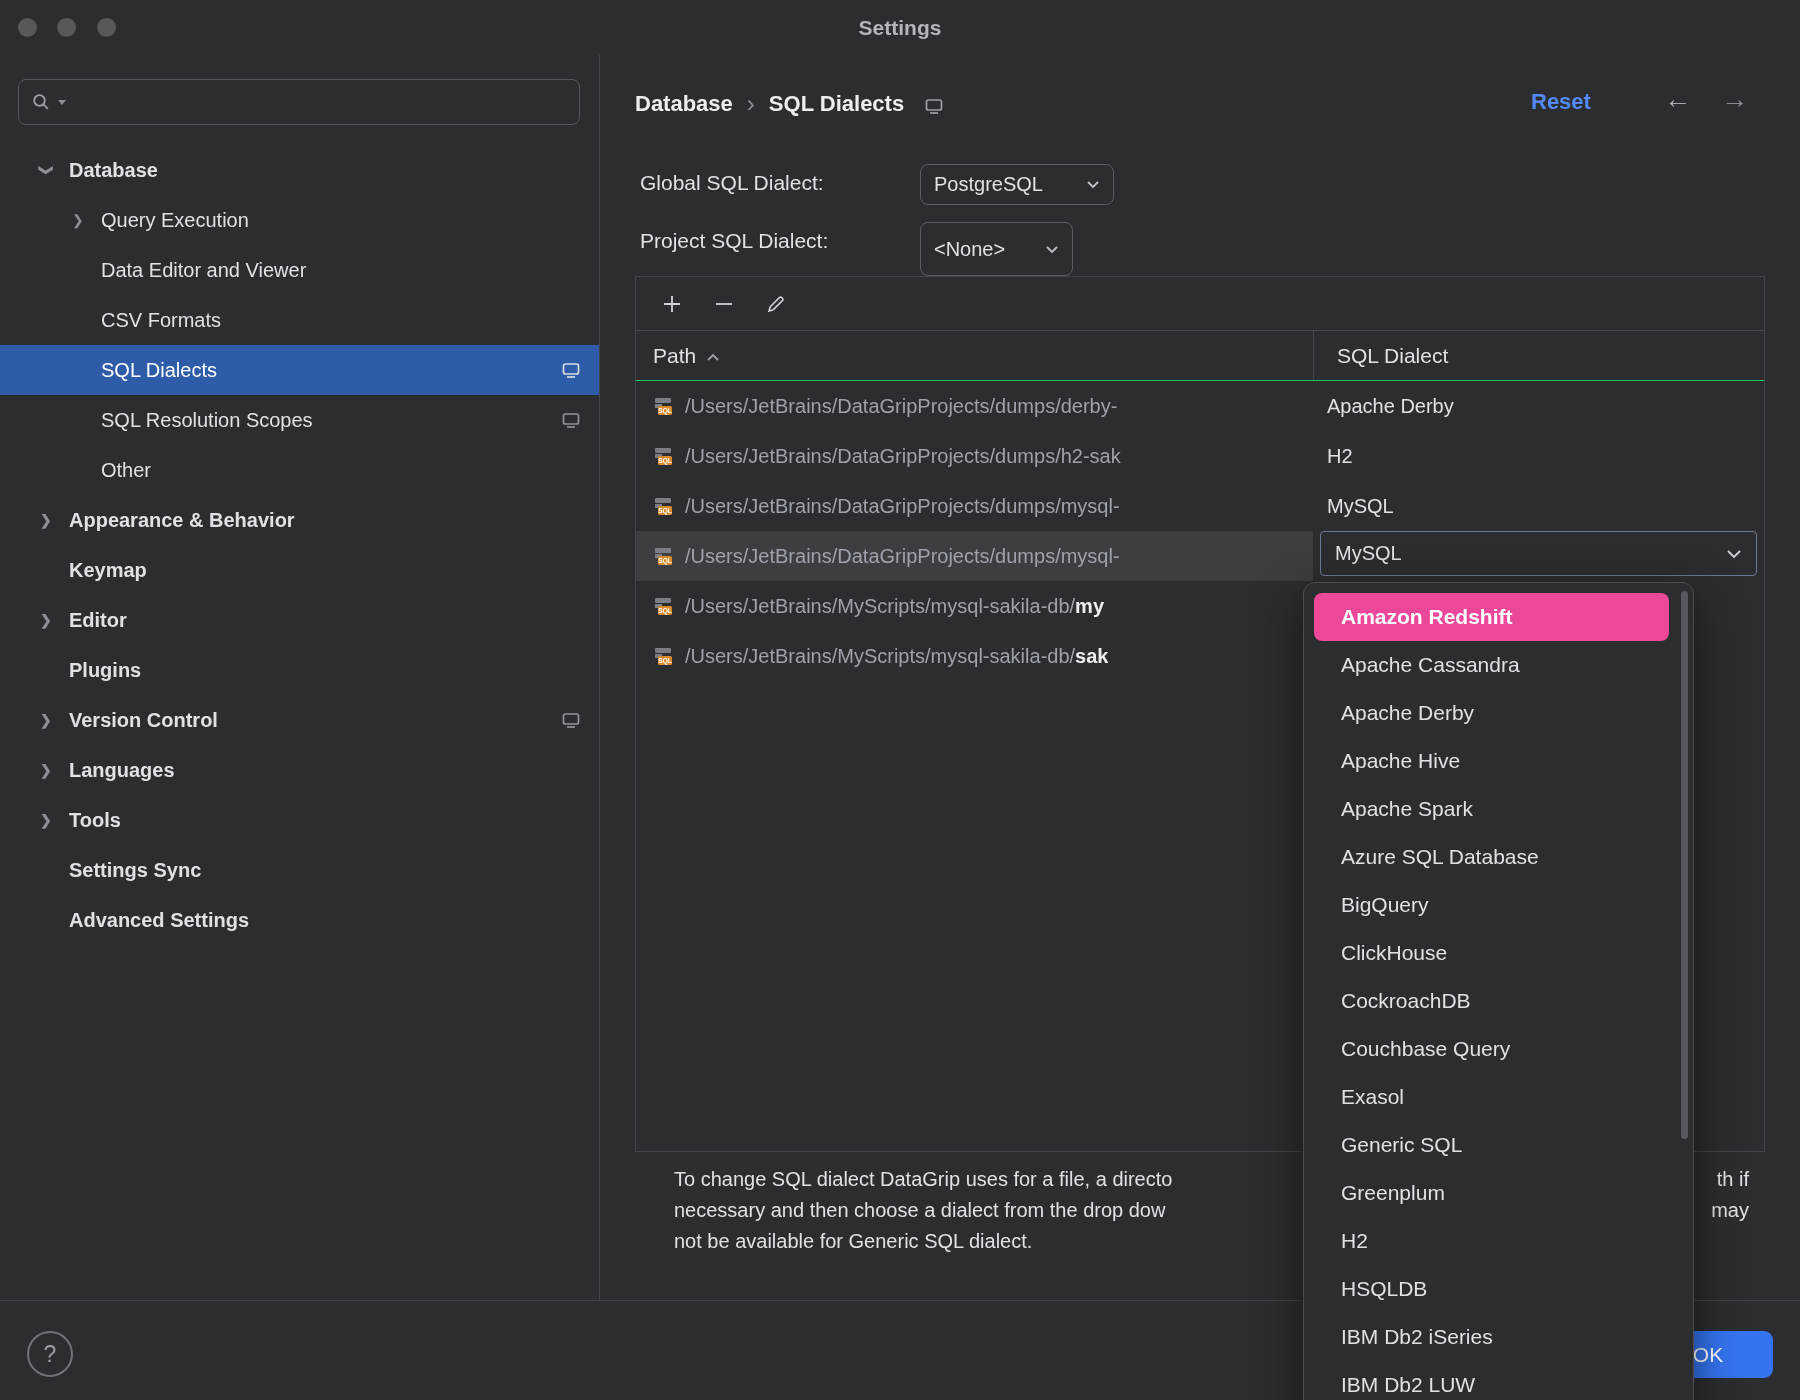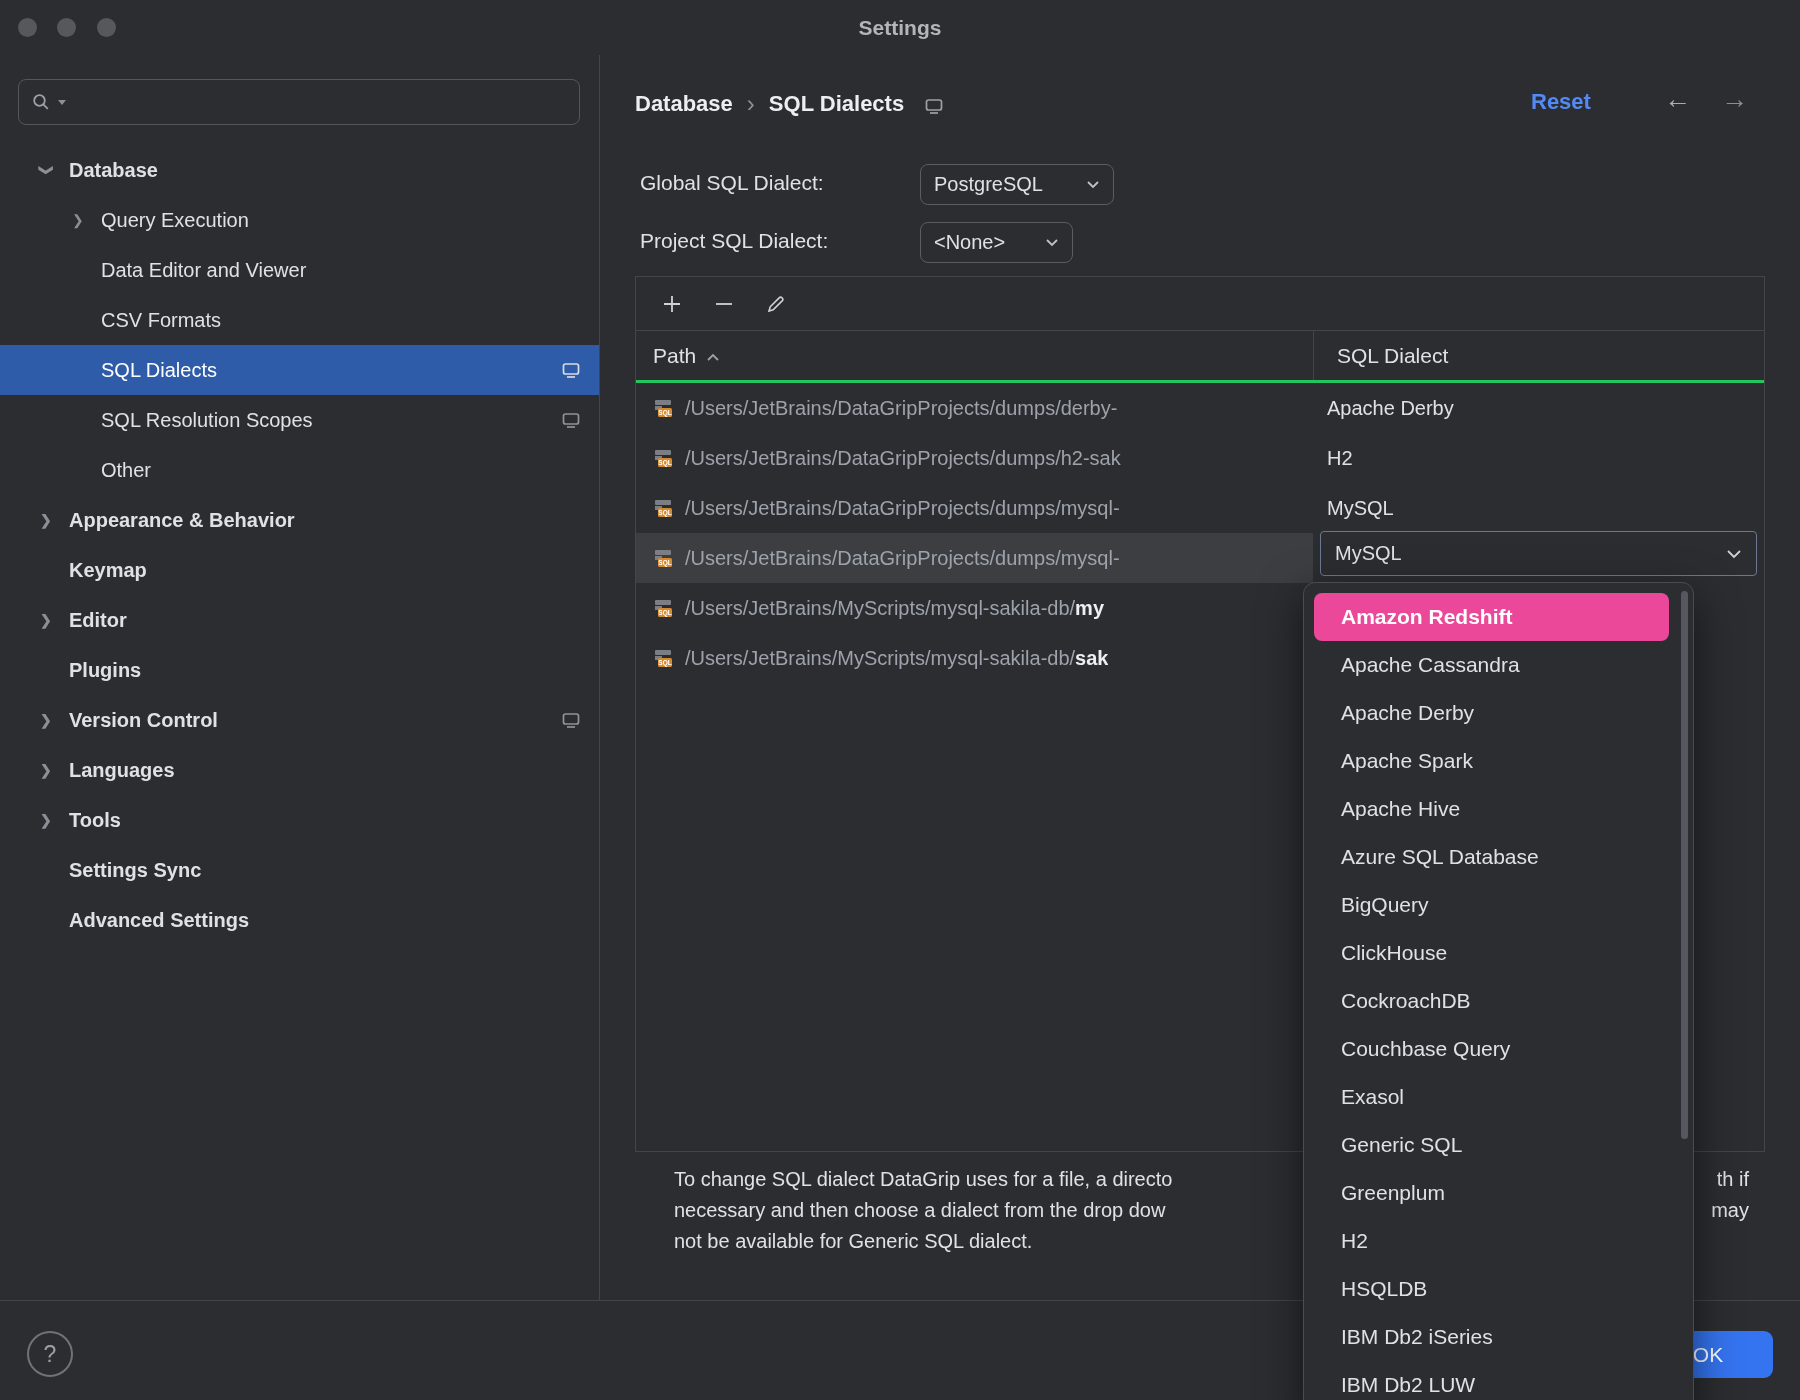--- a/index.html
+++ b/index.html
@@ -42,21 +42,21 @@
   
   .fieldlabel{position:absolute;left:640px;font-size:21px;color:#dfe1e5;}
   .combo{position:absolute;border:1px solid #5a5d62;border-radius:8px;background:#2b2d30;
          display:flex;align-items:center;justify-content:space-between;padding:0 13px;
          box-sizing:border-box;font-size:20px;color:#dfe1e5;}
 
   
   .table{position:absolute;left:635px;top:276px;width:1130px;height:876px;border:1px solid #43454a;box-sizing:border-box;background:#2b2d30;}
   .tbl-toolbar{height:53px;border-bottom:1px solid #43454a;display:flex;align-items:center;gap:28px;padding-left:24px;}
   .tbtn{width:24px;height:24px;display:flex;align-items:center;justify-content:center;}
-  .tbl-head{height:49px;border-bottom:3px solid #22c55e;display:flex;align-items:center;position:relative;font-size:21px;}
+  .tbl-head{height:49px;border-bottom:1px solid #22c55e;display:flex;align-items:center;position:relative;font-size:21px;}
   .tbl-head::after{content:"";position:absolute;left:677px;top:0;bottom:0;width:1px;background:#43454a;}
   .col-path{width:677px;box-sizing:border-box;padding-left:17px;display:flex;align-items:center;gap:10px;}
   .col-dialect{padding-left:24px;}
   .trowt{height:50px;display:flex;align-items:center;font-size:20px;position:relative;}
   .cell-path{width:677px;height:100%;box-sizing:border-box;padding-left:17px;display:flex;align-items:center;gap:12px;overflow:hidden;white-space:nowrap;}
   .trowt.editing .cell-path{background:#3c3e42;}
   .path-text{color:#9da2ab;overflow:hidden;white-space:nowrap;}
   .path-b{color:#eceef1;font-weight:700;}
   .cell-dialect{padding-left:14px;color:#dfe1e5;white-space:nowrap;}
   .sqlicon{flex:0 0 20px;width:20px;height:20px;}
@@ -209,21 +209,21 @@
   <div class="fieldlabel" style="top:171px">Global SQL Dialect:</div>
   <div class="combo" style="left:920px;top:164px;width:194px;height:41px">
     <span>PostgreSQL</span>
     <span style="display:flex;">
       <svg width="14" height="9" viewBox="0 0 14 9">
           <polyline points="2,2 7,7 12,2" fill="none" stroke="#bfc2c7" stroke-width="1.8"></polyline>
         </svg>
     </span>
   </div>
   <div class="fieldlabel" style="top:229px">Project SQL Dialect:</div>
-  <div class="combo" style="left:920px;top:222px;width:153px;height:41px">
+  <div class="combo" style="left:920px;top:222px;width:153px;height:54px">
     <span>&lt;None&gt;</span>
     <span style="display:flex;">
       <svg width="14" height="9" viewBox="0 0 14 9">
           <polyline points="2,2 7,7 12,2" fill="none" stroke="#bfc2c7" stroke-width="1.8"></polyline>
         </svg>
     </span>
   </div>
 
   <div class="table">
     <div class="tbl-toolbar">
@@ -372,22 +372,22 @@
   </div>
 
   <div class="footer-line"></div>
   <div class="helpbtn">?</div>
   <div class="okbtn">OK</div>
 
   <div class="popup">
     <div class="dd-item sel">Amazon Redshift</div>
     <div class="dd-item">Apache Cassandra</div>
     <div class="dd-item">Apache Derby</div>
+    <div class="dd-item">Apache Hive</div>
     <div class="dd-item">Apache Spark</div>
-    <div class="dd-item">Apache Hive</div>
     <div class="dd-item">Azure SQL Database</div>
     <div class="dd-item">BigQuery</div>
     <div class="dd-item">ClickHouse</div>
     <div class="dd-item">CockroachDB</div>
     <div class="dd-item">Couchbase Query</div>
     <div class="dd-item">Exasol</div>
     <div class="dd-item">Generic SQL</div>
     <div class="dd-item">Greenplum</div>
     <div class="dd-item">H2</div>
     <div class="dd-item">HSQLDB</div>

